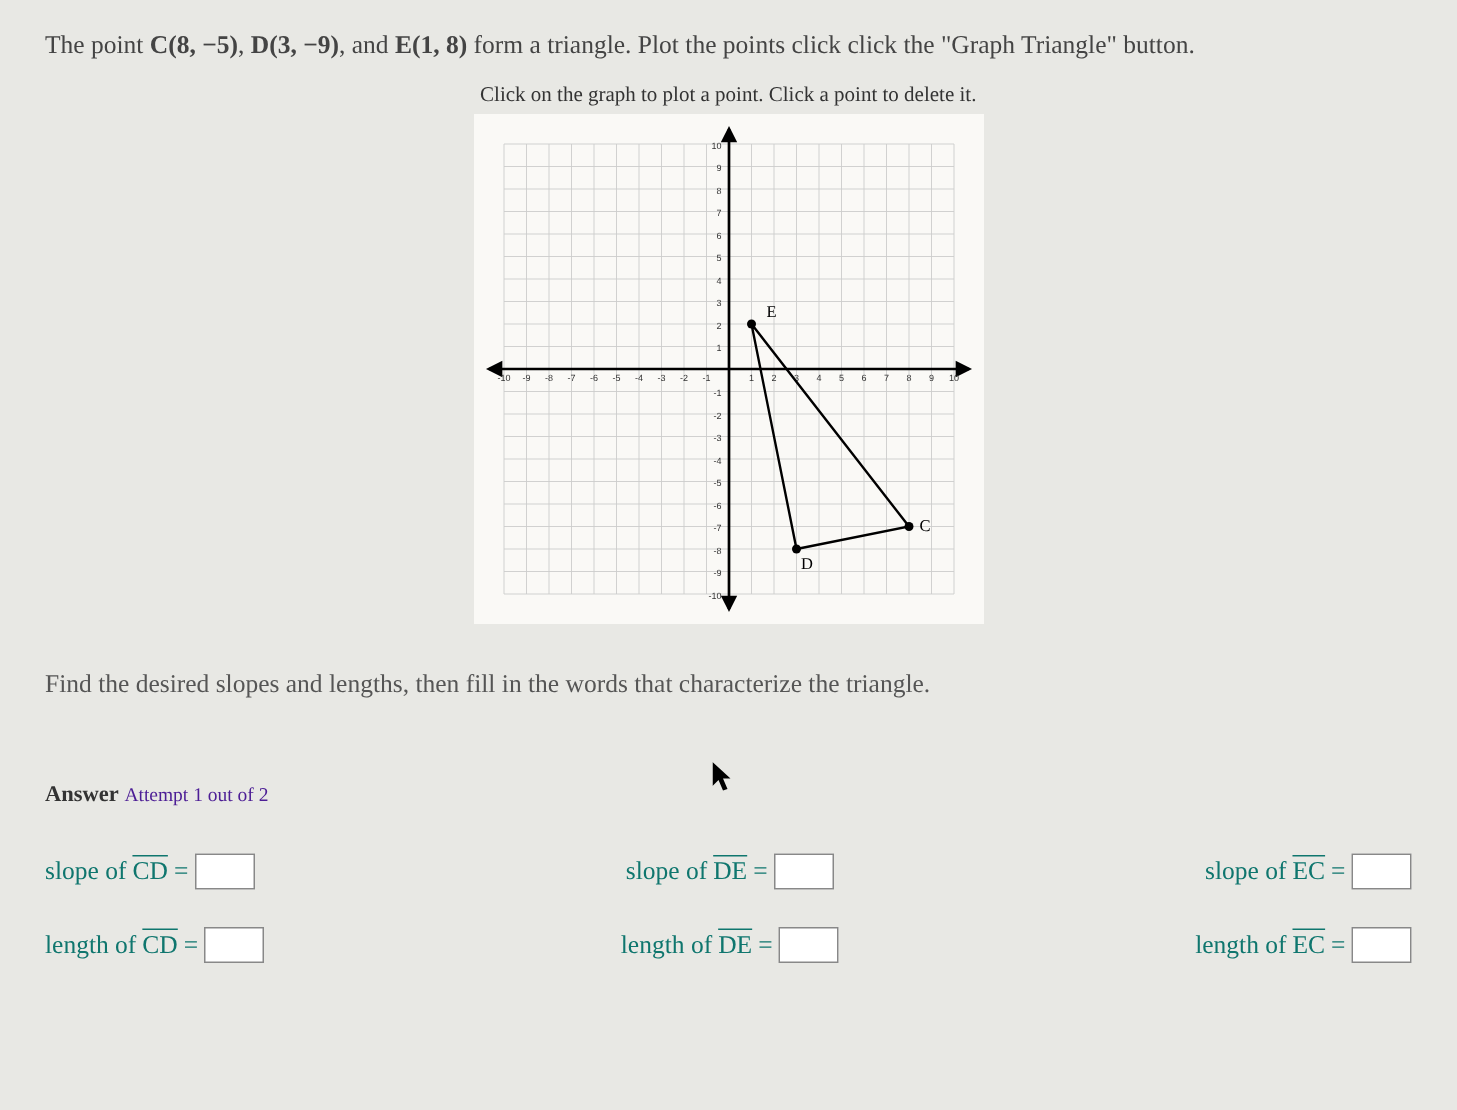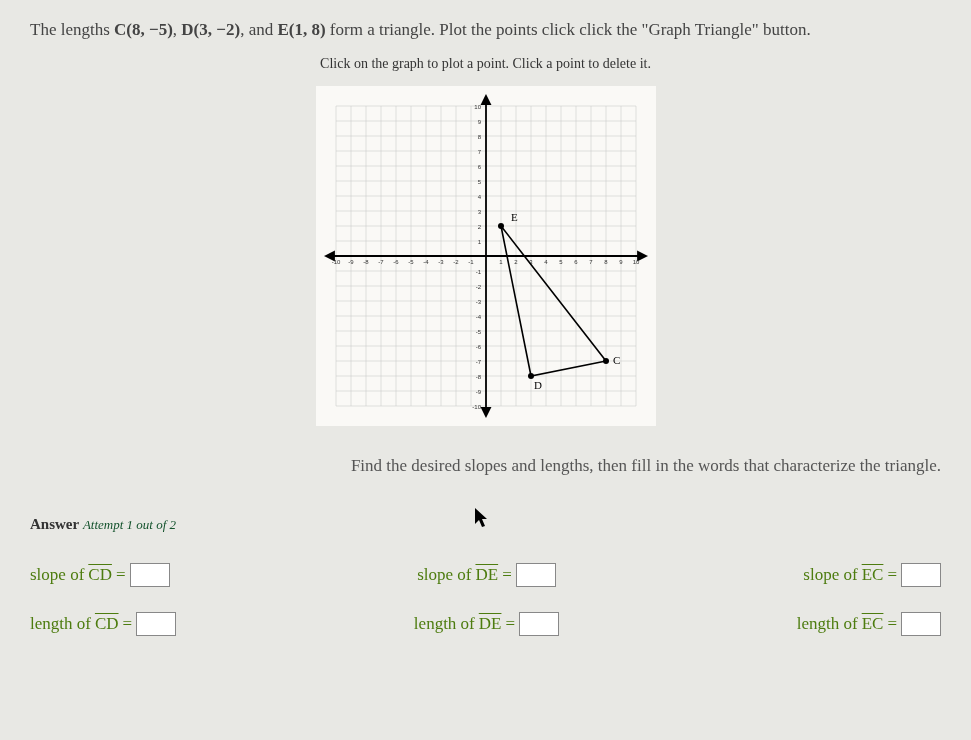--- a/index.html
+++ b/index.html
@@ -14,49 +14,48 @@
     }
     .problem-text {
       font-size: 17px;
       color: #444;
       margin-bottom: 16px;
     }
     .centered-instruction {
       text-align: center;
       font-size: 14px;
       color: #333;
-      margin-bottom: 14px;
+      margin-bottom: 4px;
     }
     .graph-container {
       display: flex;
       justify-content: center;
       margin-bottom: 30px;
     }
     .graph {
       background: #faf9f6;
     }
     .second-instruction {
       font-size: 17px;
       color: #555;
       margin-top: 30px;
-      margin-bottom: 40px;
-      text-align: right;
+      margin-bottom: 56px;
     }
     .answer-label {
       font-size: 15px;
       margin-bottom: 30px;
     }
     .answer-label .bold { font-weight: bold; color: #333; margin-top: 27px; }
-    .answer-label .attempt { color: #14532d; font-size: 13px; font-style: italic; }
+    .answer-label .attempt { color: #4c1d95; font-size: 13px; }
     .row {
       display: flex;
       justify-content: space-between;
       margin-bottom: 25px;
       font-size: 17px;
-      color: #4d7c0f;
+      color: #0f766e;
     }
     .cell {
       display: flex;
       align-items: center;
       gap: 4px;
     }
     .overline {
       text-decoration: overline;
       text-align: right;
     }
@@ -74,21 +73,21 @@
       top: 508px;
       font-size: 18px;
       color: #000;
       pointer-events: none;
     }
   </style>
 </head>
 <body>
 
 <div class="problem-text">
-  <span>The lengths </span><b>C(8, −5)</b><span>, </span><b>D(3, −2)</b><span>, and </span><b>E(1, 8)</b><span> form a triangle. Plot the points click click the "Graph Triangle" button.</span>
+  <span>The point </span><b>C(8, −5)</b><span>, </span><b>D(3, −9)</b><span>, and </span><b>E(1, 8)</b><span> form a triangle. Plot the points click click the "Graph Triangle" button.</span>
 </div>
 
 <div class="centered-instruction">Click on the graph to plot a point. Click a point to delete it.</div>
 
 <div class="graph-container">
   <svg class="graph" width="340" height="340" viewBox="0 0 340 340">
 
     <g stroke="#ccc" stroke-width="0.6">
       <line x1="20" y1="20" x2="20" y2="320"></line>
         <line x1="35" y1="20" x2="35" y2="320"></line>

